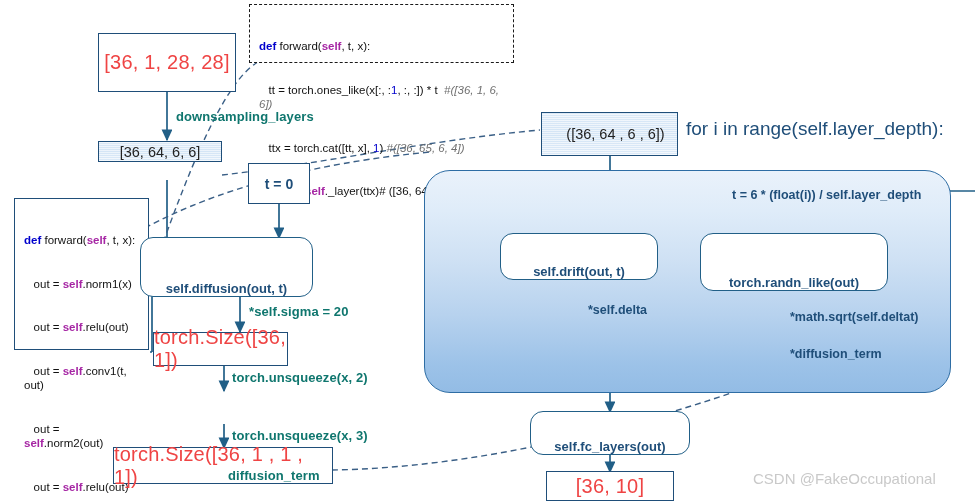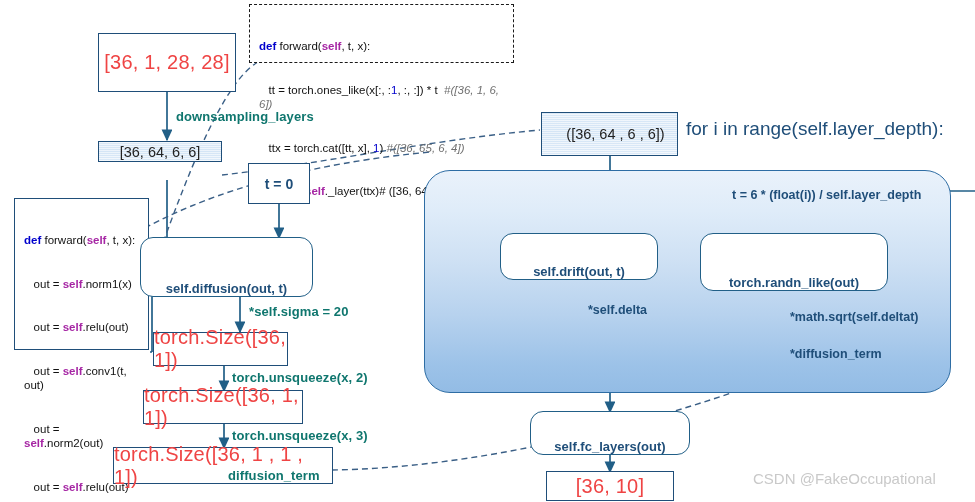--- a/index.html
+++ b/index.html
@@ -240,23 +240,20 @@
   </div>
 
   <div class="abs box-plain" style="left:153px; top:332px; width:135px; height:34px;">
     <span>torch.Size([36, 1])</span>
   </div>
 
   <div class="abs edge-label" style="left:232px; top:370px;">
     <span>torch.unsqueeze(x, 2)</span>
   </div>
 
-  <div class="abs box-plain" style="left:143px; top:390px; width:160px; height:34px;">
-    <span>torch.Size([36, 1, 1])</span>
-  </div>
 
   <div class="abs edge-label" style="left:232px; top:428px;">
     <span>torch.unsqueeze(x, 3)</span>
   </div>
 
   <div class="abs box-plain" style="left:113px; top:447px; width:220px; height:37px;">
     <span>torch.Size([36, 1 , 1 , 1])</span>
   </div>
 
   <div class="abs edge-label" style="left:228px; top:468px;">

